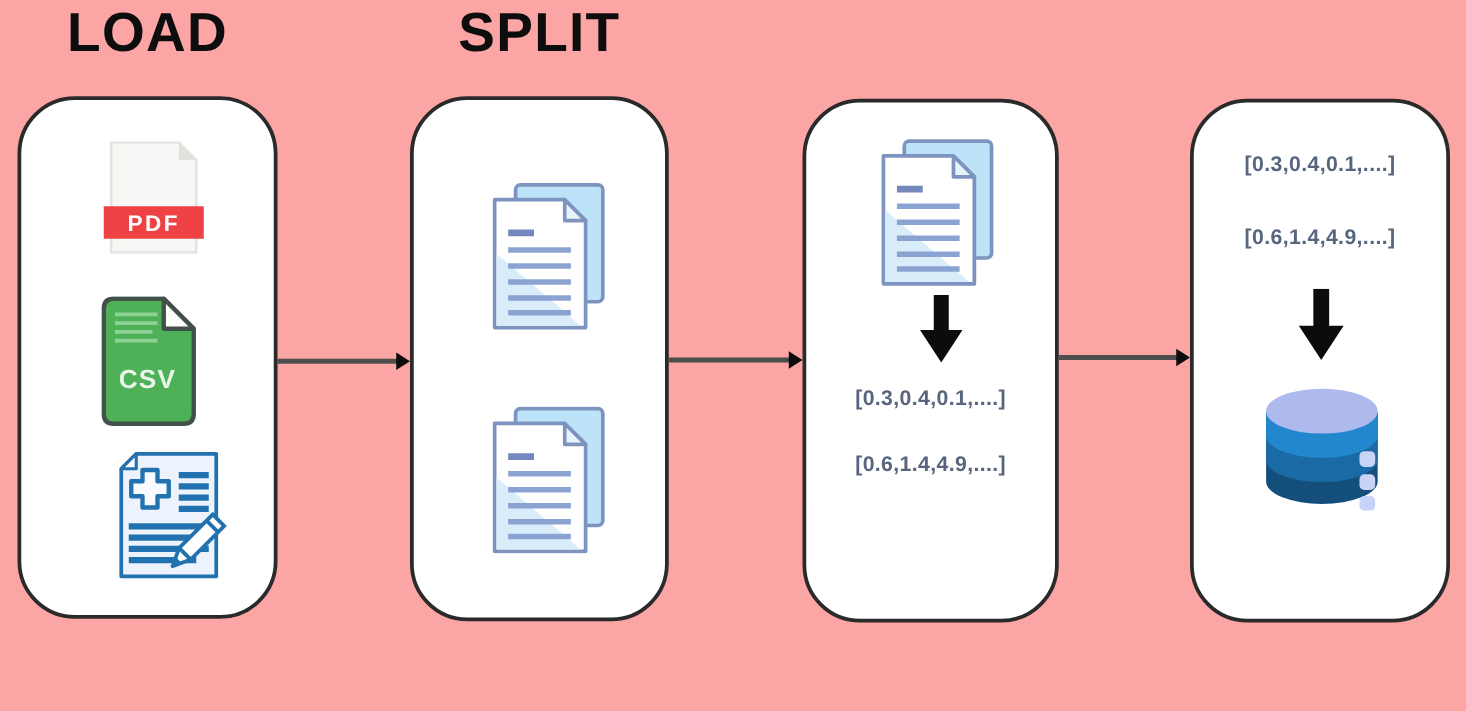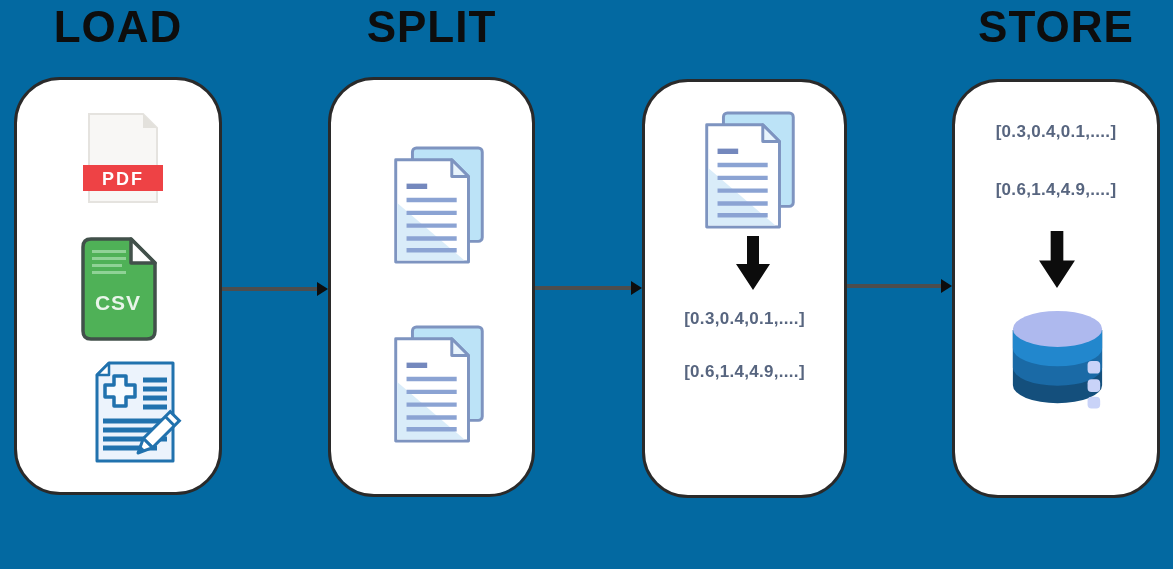--- a/index.html
+++ b/index.html
@@ -1,20 +1,20 @@
 <!DOCTYPE html>
 <html><head>
 <meta charset="utf-8">
 <style>
   html, body { margin: 0; padding: 0; background: #ffffff; }
   .canvas {
     position: relative;
     width: 1173px;
     height: 569px;
-    background: #0369a1;
+    background: #fca5a5;
     font-family: "Liberation Sans", sans-serif;
     overflow: hidden;
   }
   .stage-title {
     position: absolute;
     top: 5px;
     text-align: center;
     font-size: 44px;
     font-weight: bold;
     letter-spacing: 1px;
@@ -57,21 +57,20 @@
     line-height: 1.1;
   }
 </style>
 </head>
 <body>
 
 <div class="canvas">
 
   <div class="stage-title" style="left:14px;width:208px;">LOAD</div>
   <div class="stage-title" style="left:328px;width:207px;">SPLIT</div>
-  <div class="stage-title" style="left:952px;width:208px;">STORE</div>
 
   <div class="panel" style="left:14px;top:77px;width:208px;height:418px;text-align:center;">
 
     <svg class="icon" style="left:64px;top:33px;" width="84" height="90" viewBox="0 0 84 90">
       <path d="M8 1 H62 L76 15 V89 H8 Z" fill="#f8f7f5" stroke="#e5e3df" stroke-width="2"></path>
       <path d="M62 1 V15 H76 Z" fill="#e3e1dc"></path>
       <rect x="2" y="52" width="80" height="26" fill="#ee4245"></rect>
       <text x="42" y="72" text-anchor="middle" font-size="18" font-weight="bold" fill="#ffffff" letter-spacing="2">PDF</text>
     </svg>
 

